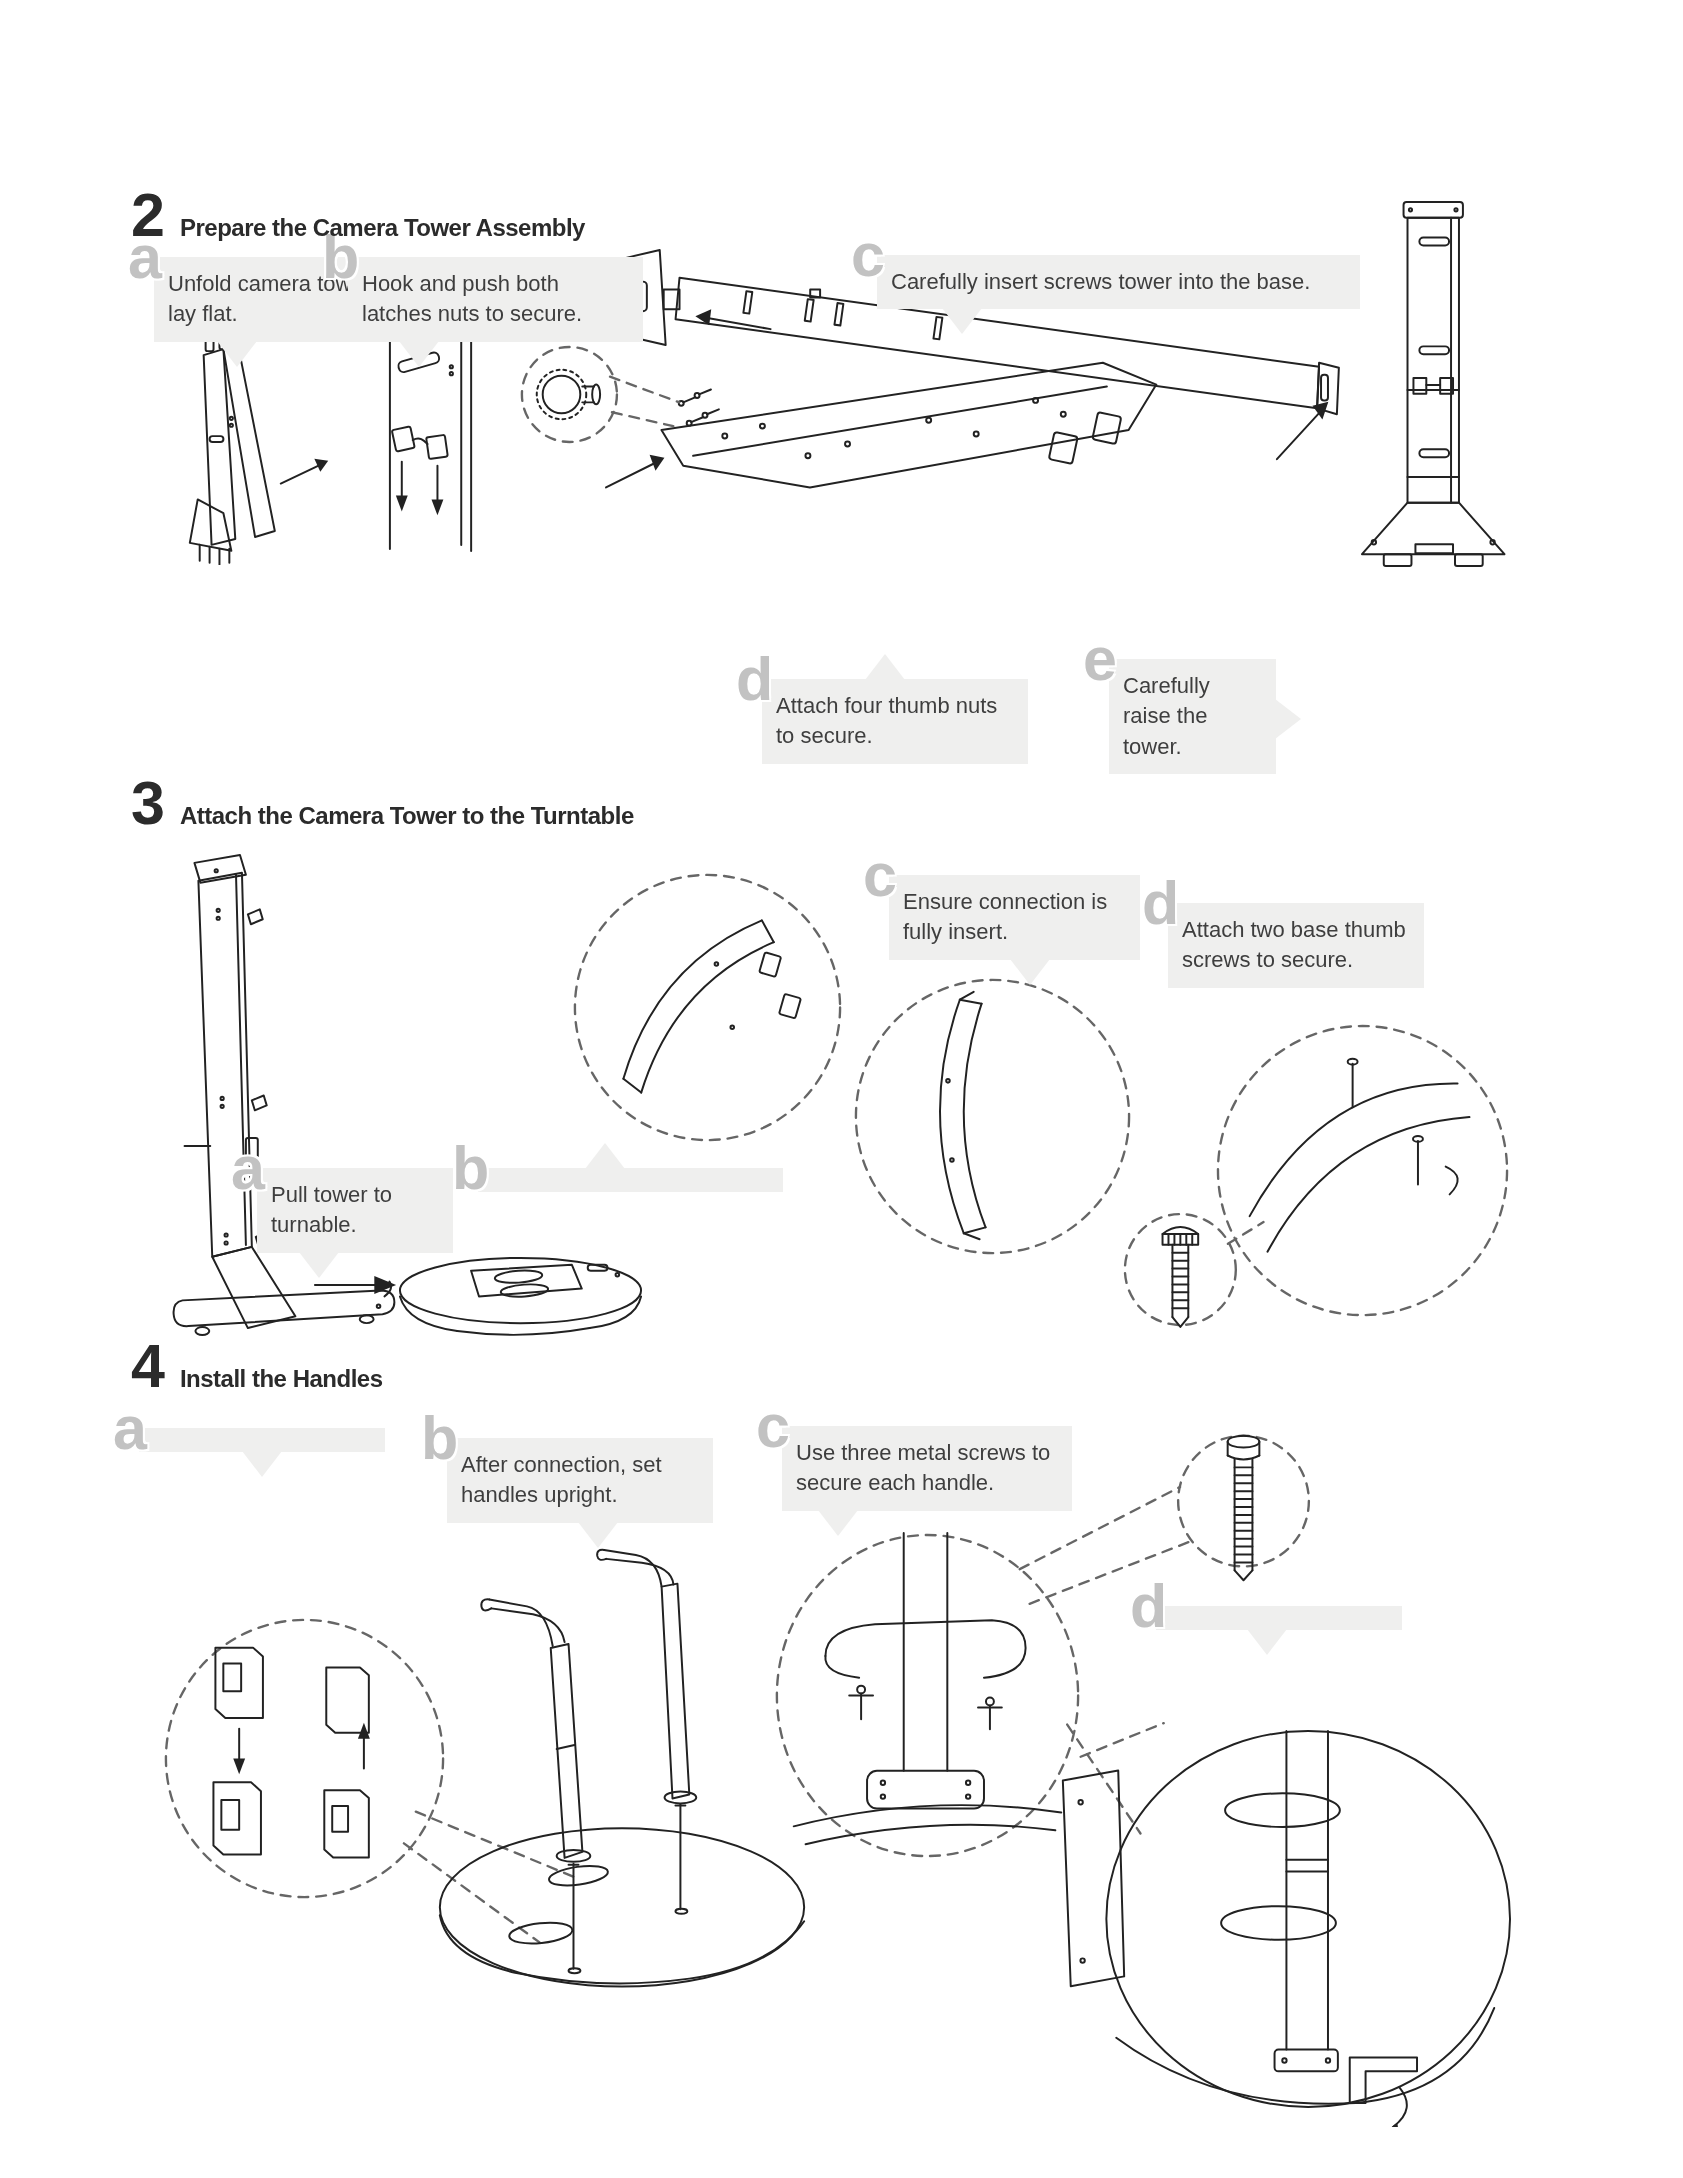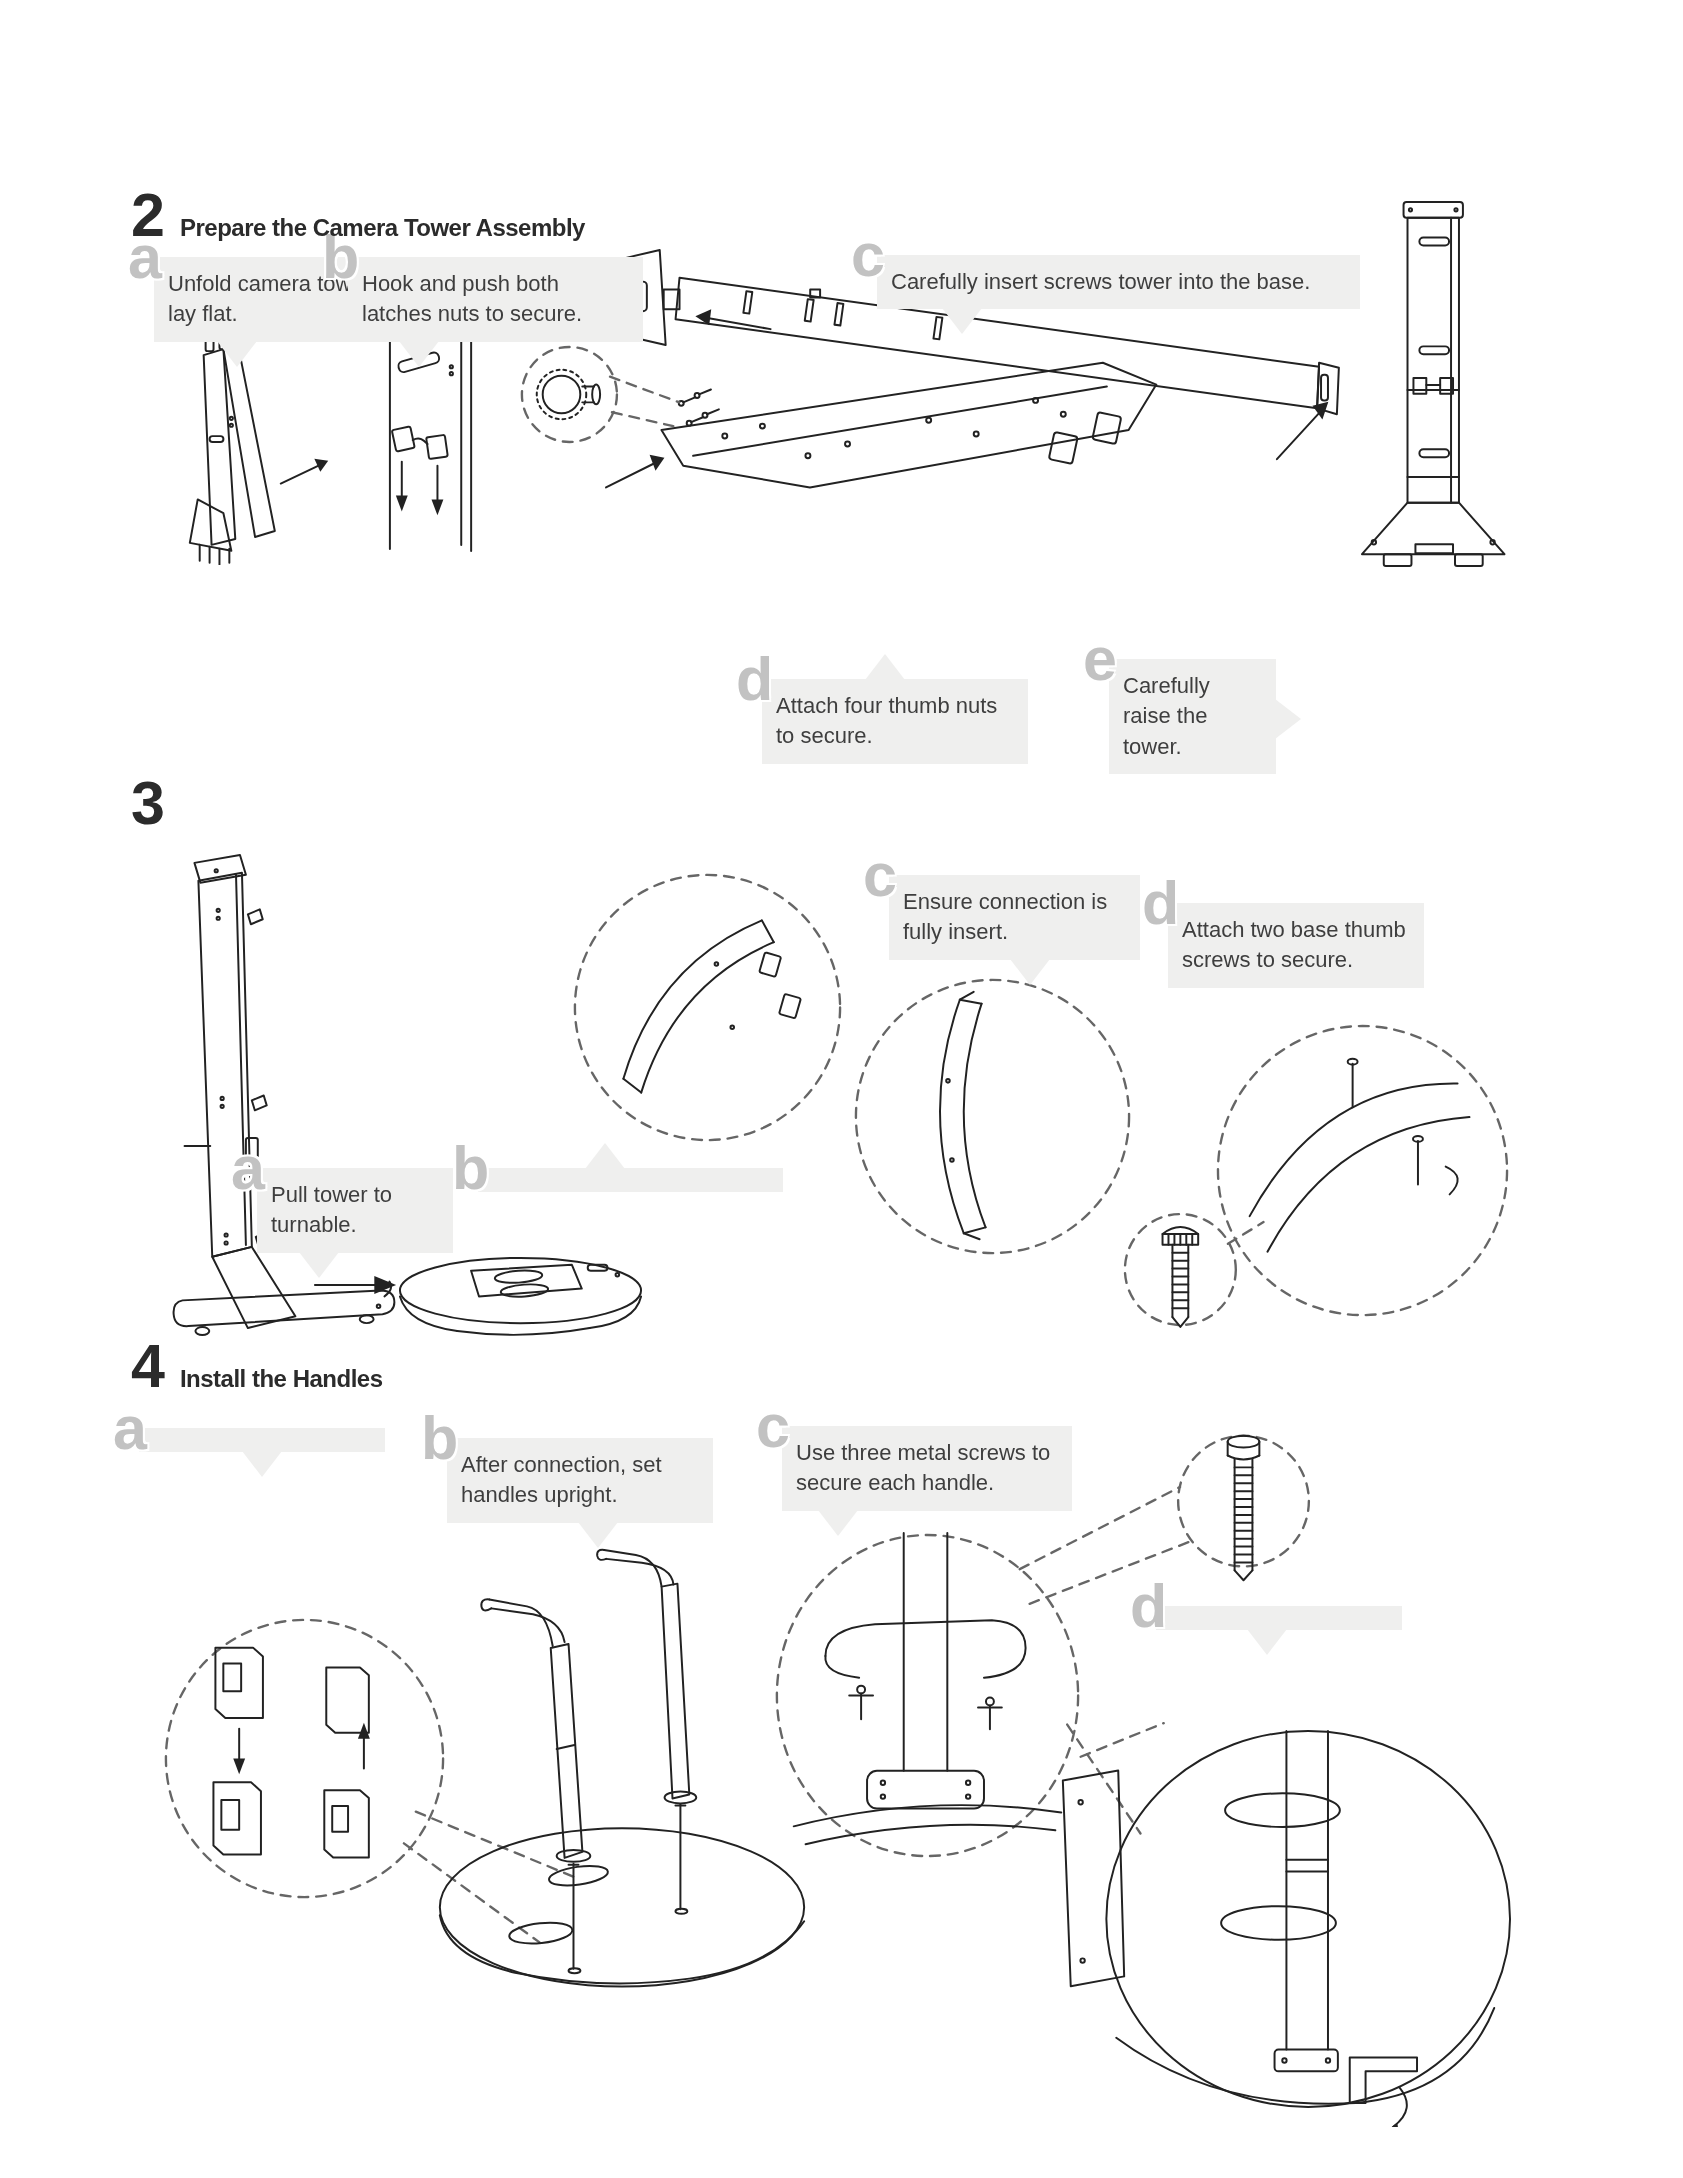--- a/index.html
+++ b/index.html
@@ -172,20 +172,21 @@
       <rect x="192" y="364" width="28" height="12" rx="2"></rect>
       <rect x="152" y="354" width="38" height="9"></rect>
       <circle cx="110" cy="352" r="2.2"></circle>
         <circle cx="230" cy="352" r="2.2"></circle>
     </g>
     <path class="fill" d="M48 214 L64 210 L58 228 Z"></path>
   </svg>
 
   <header class="step-heading" style="left:131px;top:768px">
     <span class="step-num">3</span>
+    <span class="step-title">Attach the Camera Tower to the Turntable</span>
   </header>
 
   <div class="callout" style="left:257px;top:1168px;width:168px">
     <span class="badge">a</span>
     <p>Pull tower to turnable.</p>
     <i class="caret down" style="left:42px"></i>
   </div>
 
   <div class="callout" style="left:478px;top:1168px;width:277px">
     <span class="badge">b</span>

